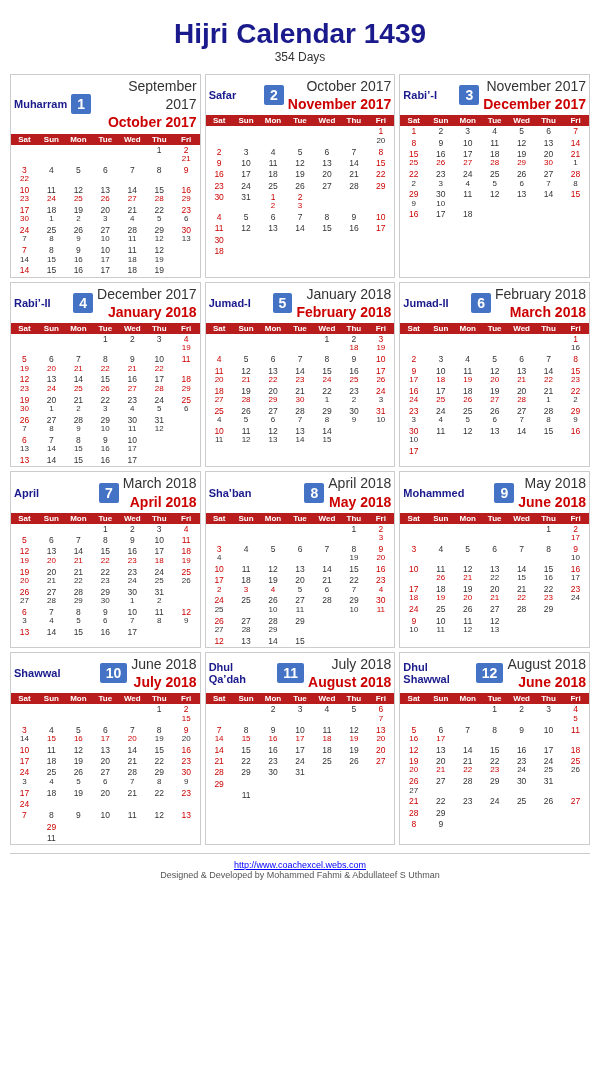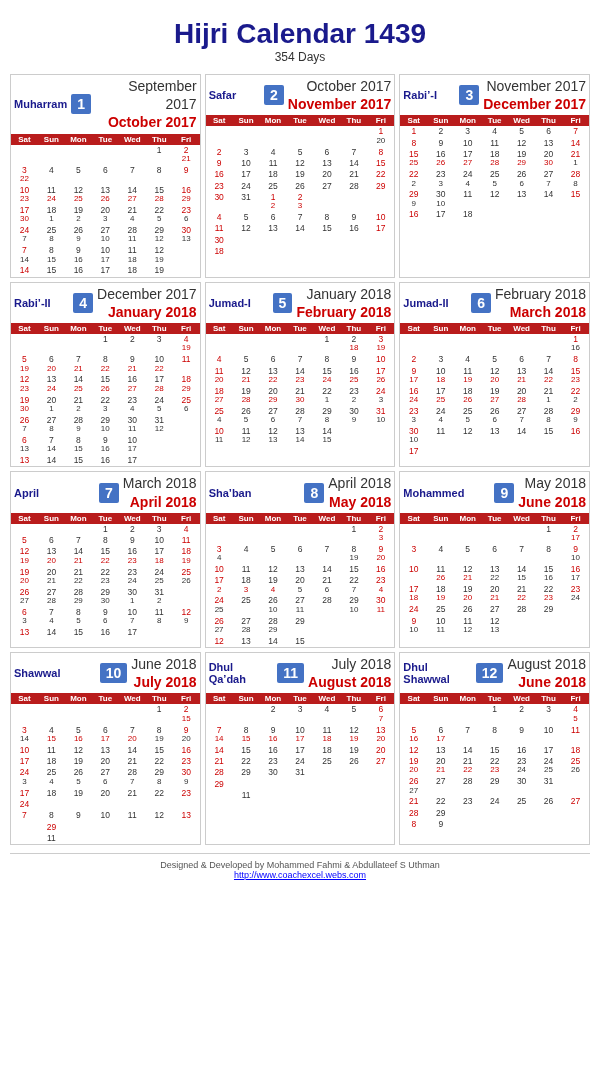--- a/index.html
+++ b/index.html
@@ -3462,15 +3462,15 @@
         <div class="day-cell empty"></div>
         <div class="day-cell empty"></div>
         <div class="day-cell empty"></div>
         <div class="day-cell empty"></div>
     </div>
   </div>
 
 </div>
 
 <div class="footer">
+  <div><a href="#">http://www.coachexcel.webs.com</a></div>
   <div>Designed &amp; Developed by Mohammed Fahmi &amp; Abdullateef S Uthman</div>
-  <div><a href="#">http://www.coachexcel.webs.com</a></div>
 </div>
 
 </body></html>

